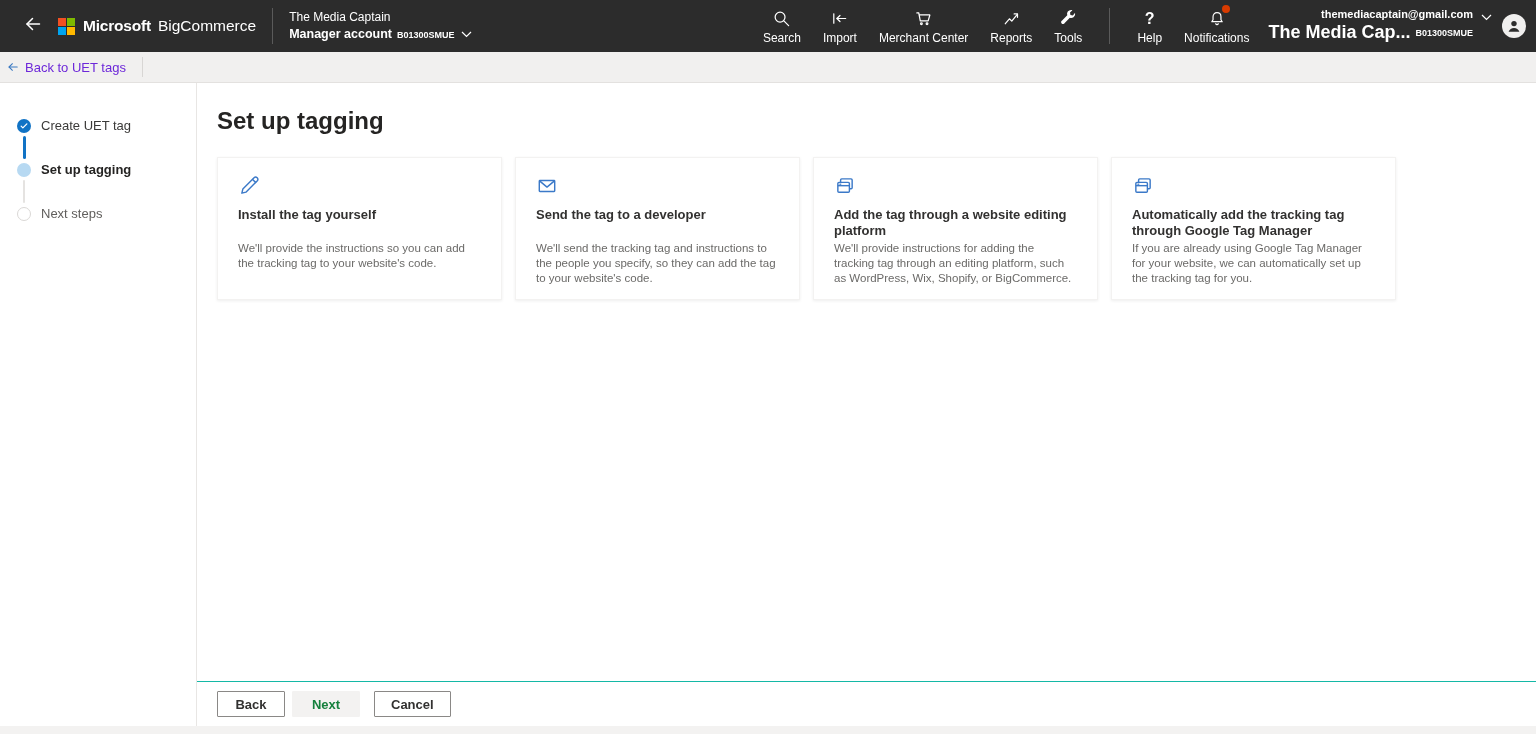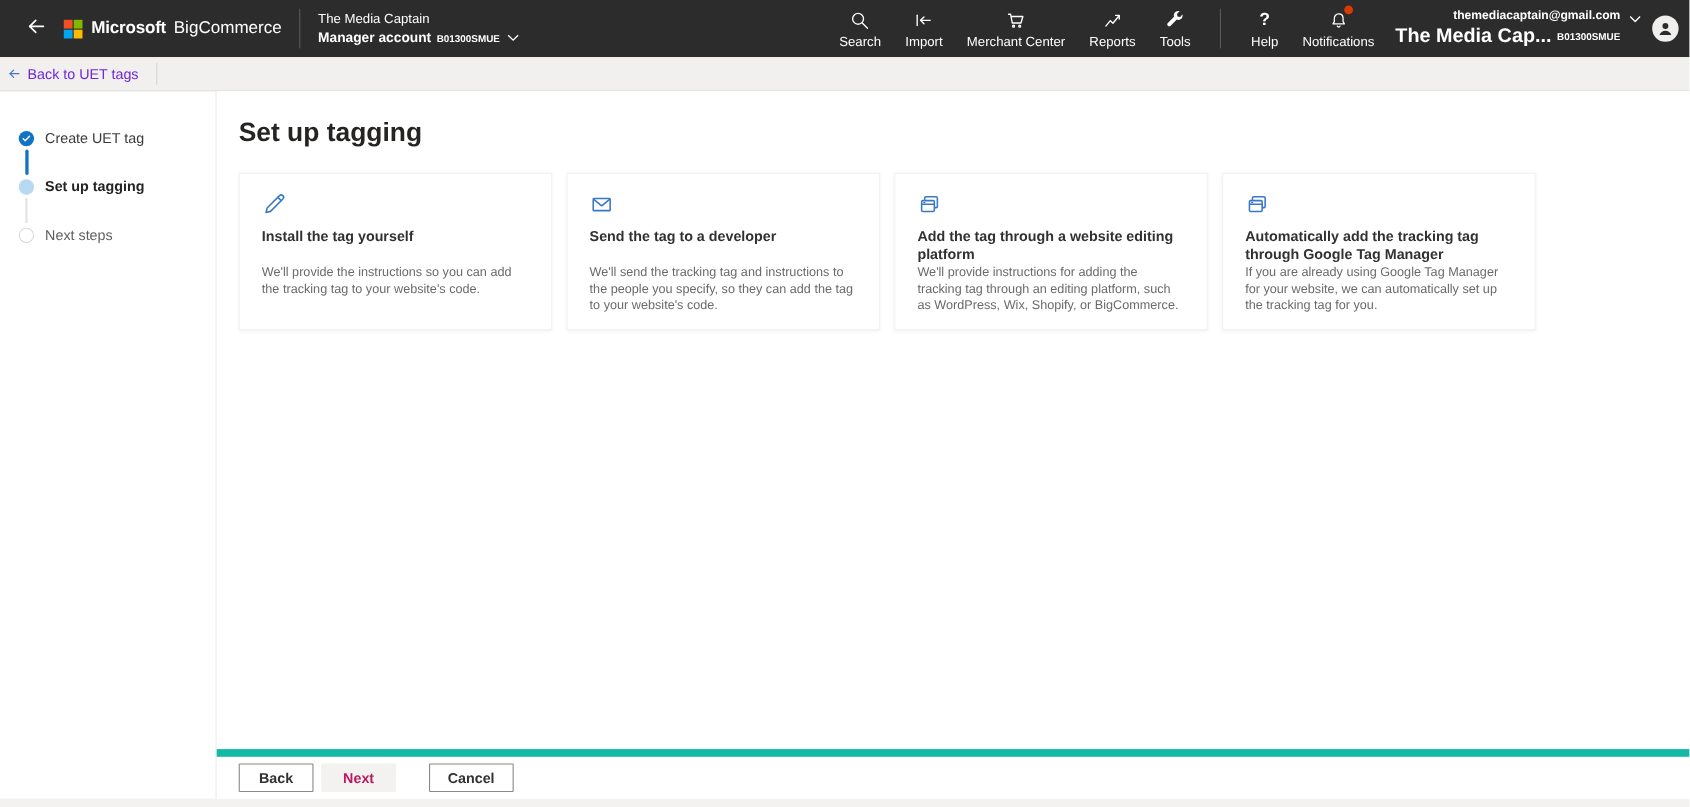--- a/index.html
+++ b/index.html
@@ -59,24 +59,24 @@
   .main-col { flex:1; display:flex; flex-direction:column; background:#fff; }
   .main-body { flex:1; padding:24px 0 0 20px; }
   .page-title { font-size:24px; font-weight:600; color:#252423; }
   .cards { display:flex; gap:13px; margin-top:22px; }
   .card { width:285px; height:143px; background:#fff; border:1px solid #f3f2f1; box-shadow:0 1px 3px rgba(0,0,0,0.07); padding:16px 20px; cursor:pointer; }
   .card .cicon { height:24px; display:flex; align-items:center; }
   .card-title { font-size:13px; font-weight:bold; color:#323130; line-height:16px; margin-top:9px; height:34px; }
   .card-desc { font-size:11.5px; color:#6b6a68; line-height:15px; }
 
   
-  .footerbar { border-top:7px solid #14b8a6; height:45px; display:flex; align-items:center; padding-left:20px; }
+  .footerbar { border-top:1px solid #14b8a6; height:45px; display:flex; align-items:center; padding-left:20px; }
   .btn { height:26px; min-width:68px; padding:0 16px; background:#fff; border:1px solid #8a8886; font-size:13px; font-weight:600; color:#323130; font-family:inherit; cursor:pointer; border-radius:1px; }
   .btn.back { margin-right:7px; }
-  .btn.next { margin-right:30px; background:#f3f2f1; border:1px solid #f3f2f1; color:#be185d; cursor:default; }
+  .btn.next { margin-right:14px; background:#f3f2f1; border:1px solid #f3f2f1; color:#15803d; cursor:default; }
   .bottomstrip { height:8px; background:#f3f2f1; }
 </style>
 </head>
 <body>
 
 <div class="topbar">
   <div class="tb-back">
     <span>
       <svg width="20" height="20" viewBox="0 0 20 20" fill="none" stroke="#fff" stroke-width="1.5" stroke-linecap="round" stroke-linejoin="round">
           <path d="M16.5 10H4"></path>

